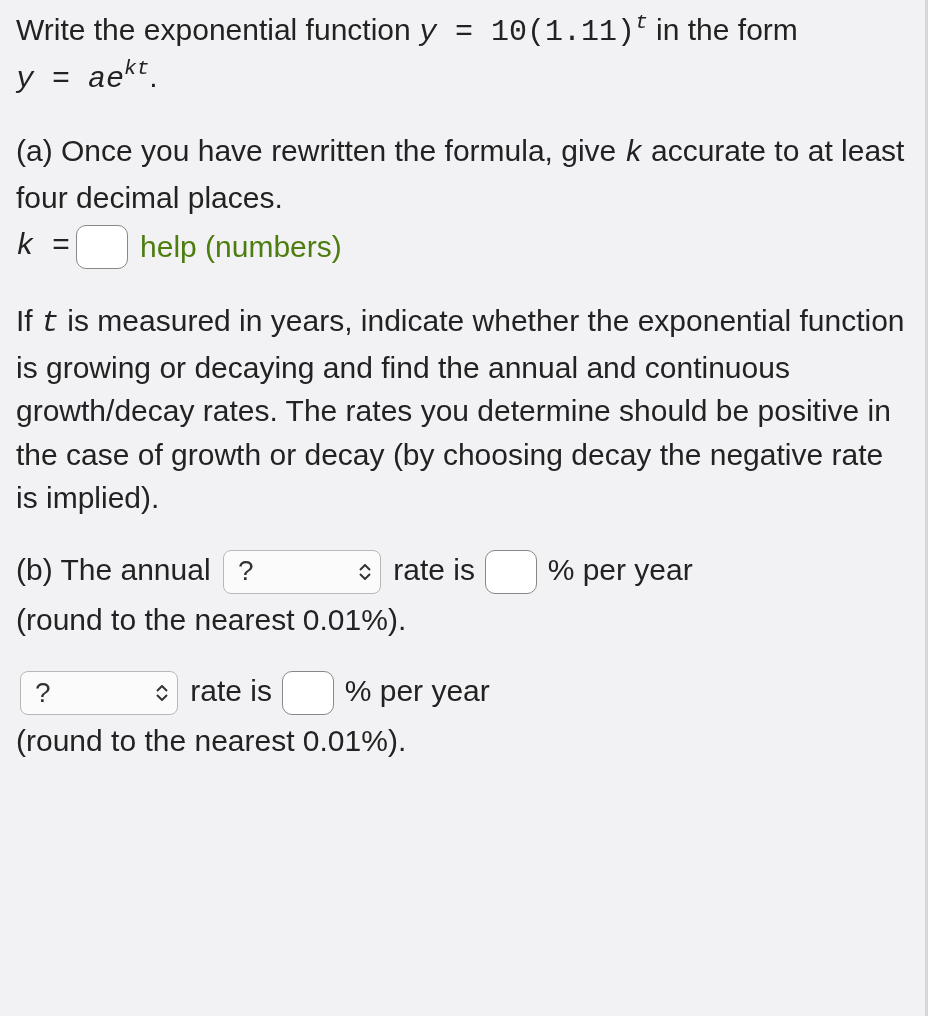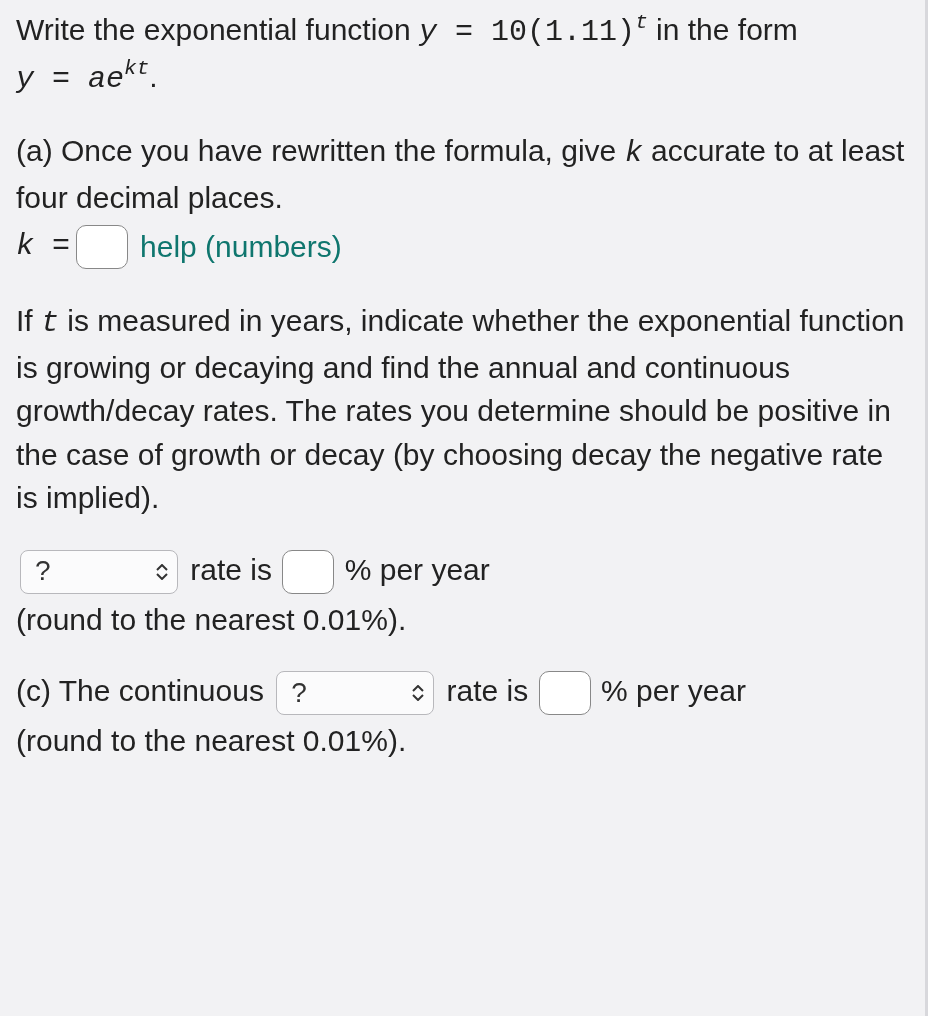--- a/index.html
+++ b/index.html
@@ -40,21 +40,21 @@
     height: 44px;
     border: 1.5px solid #888;
     border-radius: 10px;
     background: #fff;
     font-size: 24px;
     text-align: center;
     padding: 0;
     margin: 0 2px;
   }
   .help-link {
-    color: #0f766e;
+    color: #4d7c0f;
     text-decoration: none;
     cursor: pointer;
     margin-left: 6px;
   }
   .select-wrap {
     display: inline-flex;
     align-items: center;
     vertical-align: middle;
     border: 1px solid #b8b8bc;
     border-radius: 8px;
@@ -109,38 +109,38 @@
   <input type="text" class="answer-input" style="">
   <a class="help-link">help (numbers)</a>
 </div>
 
 <div class="para">
   <span>If </span><span class="math mi">t</span><span> is measured in years, indicate whether the exponential function is growing or decaying and find the annual and continuous growth/decay rates. The rates you determine should be positive in the case of growth or decay (by choosing decay the negative rate is implied).</span>
 </div>
 
 <div class="para">
   <div class="row-b">
-    <span class="select-wrap">
+    <span>(b) The annual </span><span class="select-wrap">
       <span class="sel-text">?</span>
       <span class="stepper">
         <svg width="14" height="8" viewBox="0 0 14 8">
             <polyline points="2,6 7,1 12,6" fill="none" stroke="#333" stroke-width="2"></polyline>
           </svg>
         <svg width="14" height="8" viewBox="0 0 14 8">
             <polyline points="2,2 7,7 12,2" fill="none" stroke="#333" stroke-width="2"></polyline>
           </svg>
       </span>
     </span><span> rate is </span><input type="text" class="answer-input" style=""><span> % per year</span>
   </div>
   <div>(round to the nearest 0.01%).</div>
 </div>
 
 <div class="para" style="margin-bottom:0;">
   <div class="row-c">
-    <span>(c) The continuous </span><span class="select-wrap">
+    <span class="select-wrap">
       <span class="sel-text">?</span>
       <span class="stepper">
         <svg width="14" height="8" viewBox="0 0 14 8">
             <polyline points="2,6 7,1 12,6" fill="none" stroke="#333" stroke-width="2"></polyline>
           </svg>
         <svg width="14" height="8" viewBox="0 0 14 8">
             <polyline points="2,2 7,7 12,2" fill="none" stroke="#333" stroke-width="2"></polyline>
           </svg>
       </span>
     </span><span> rate is </span><input type="text" class="answer-input" style=""><span> % per year</span>

